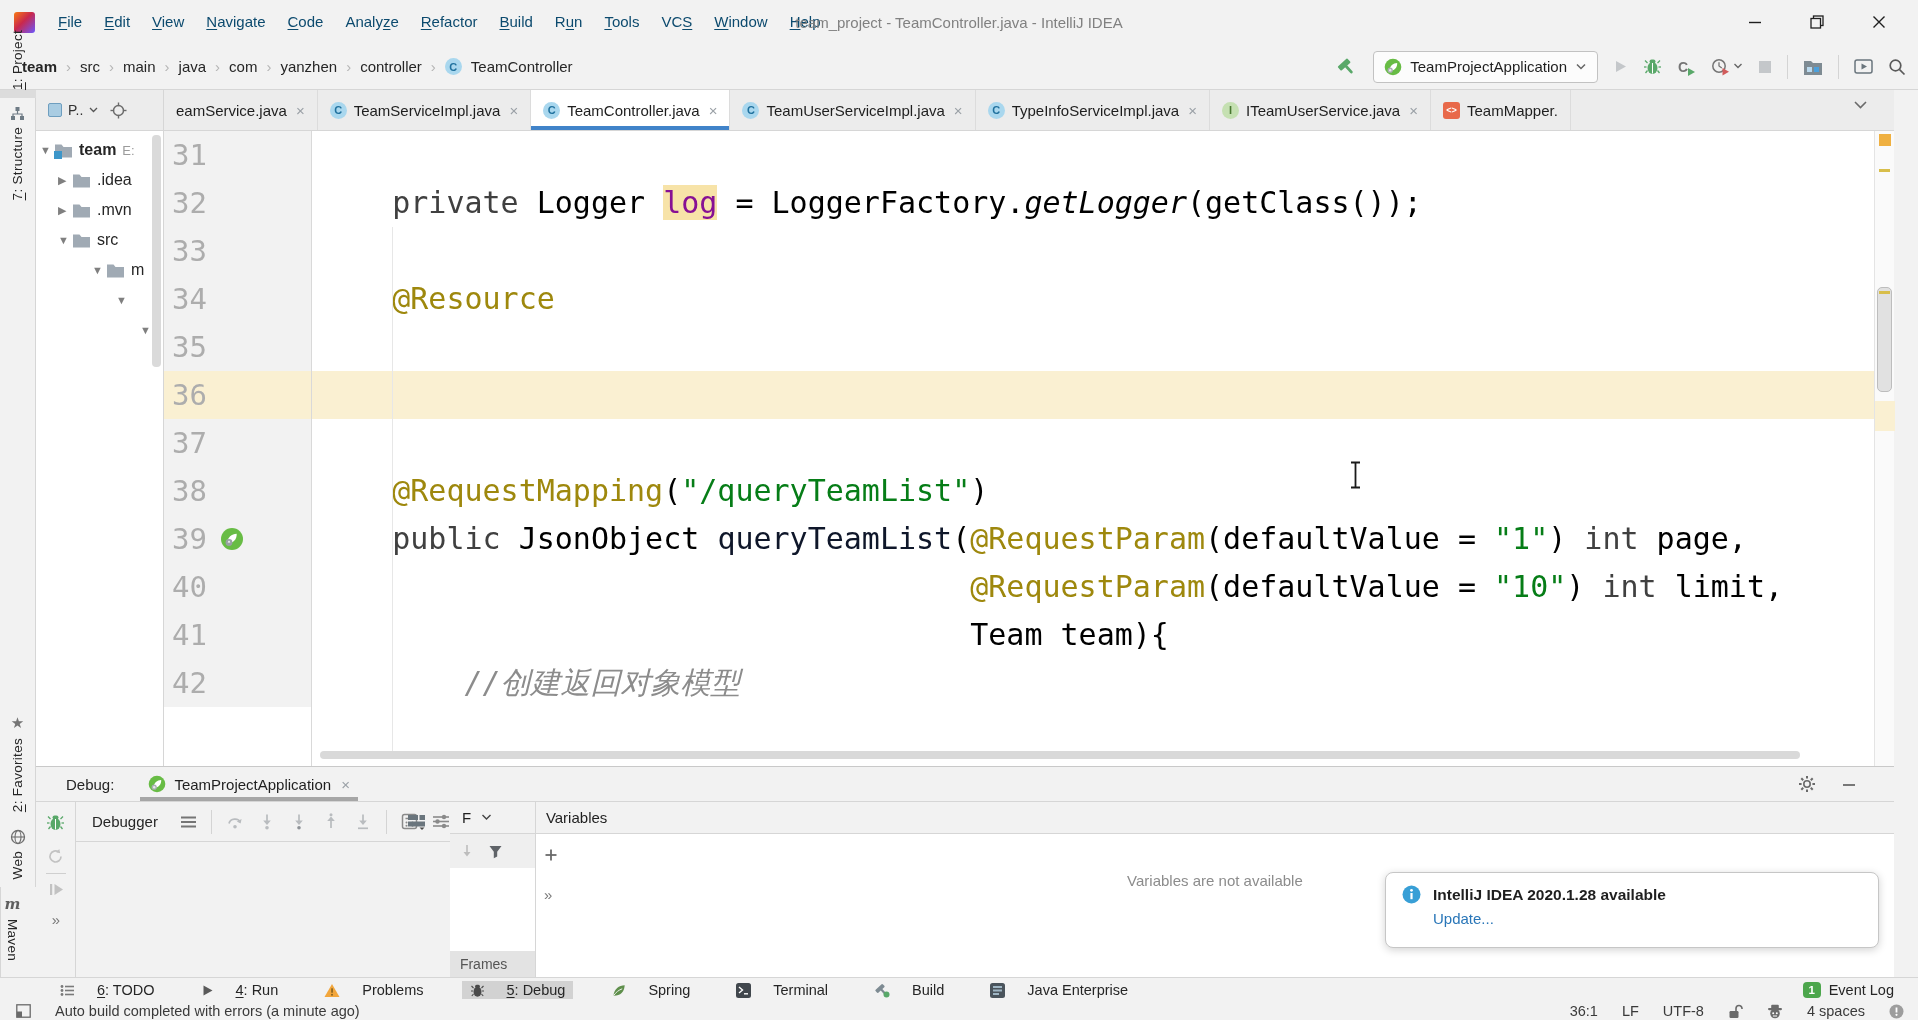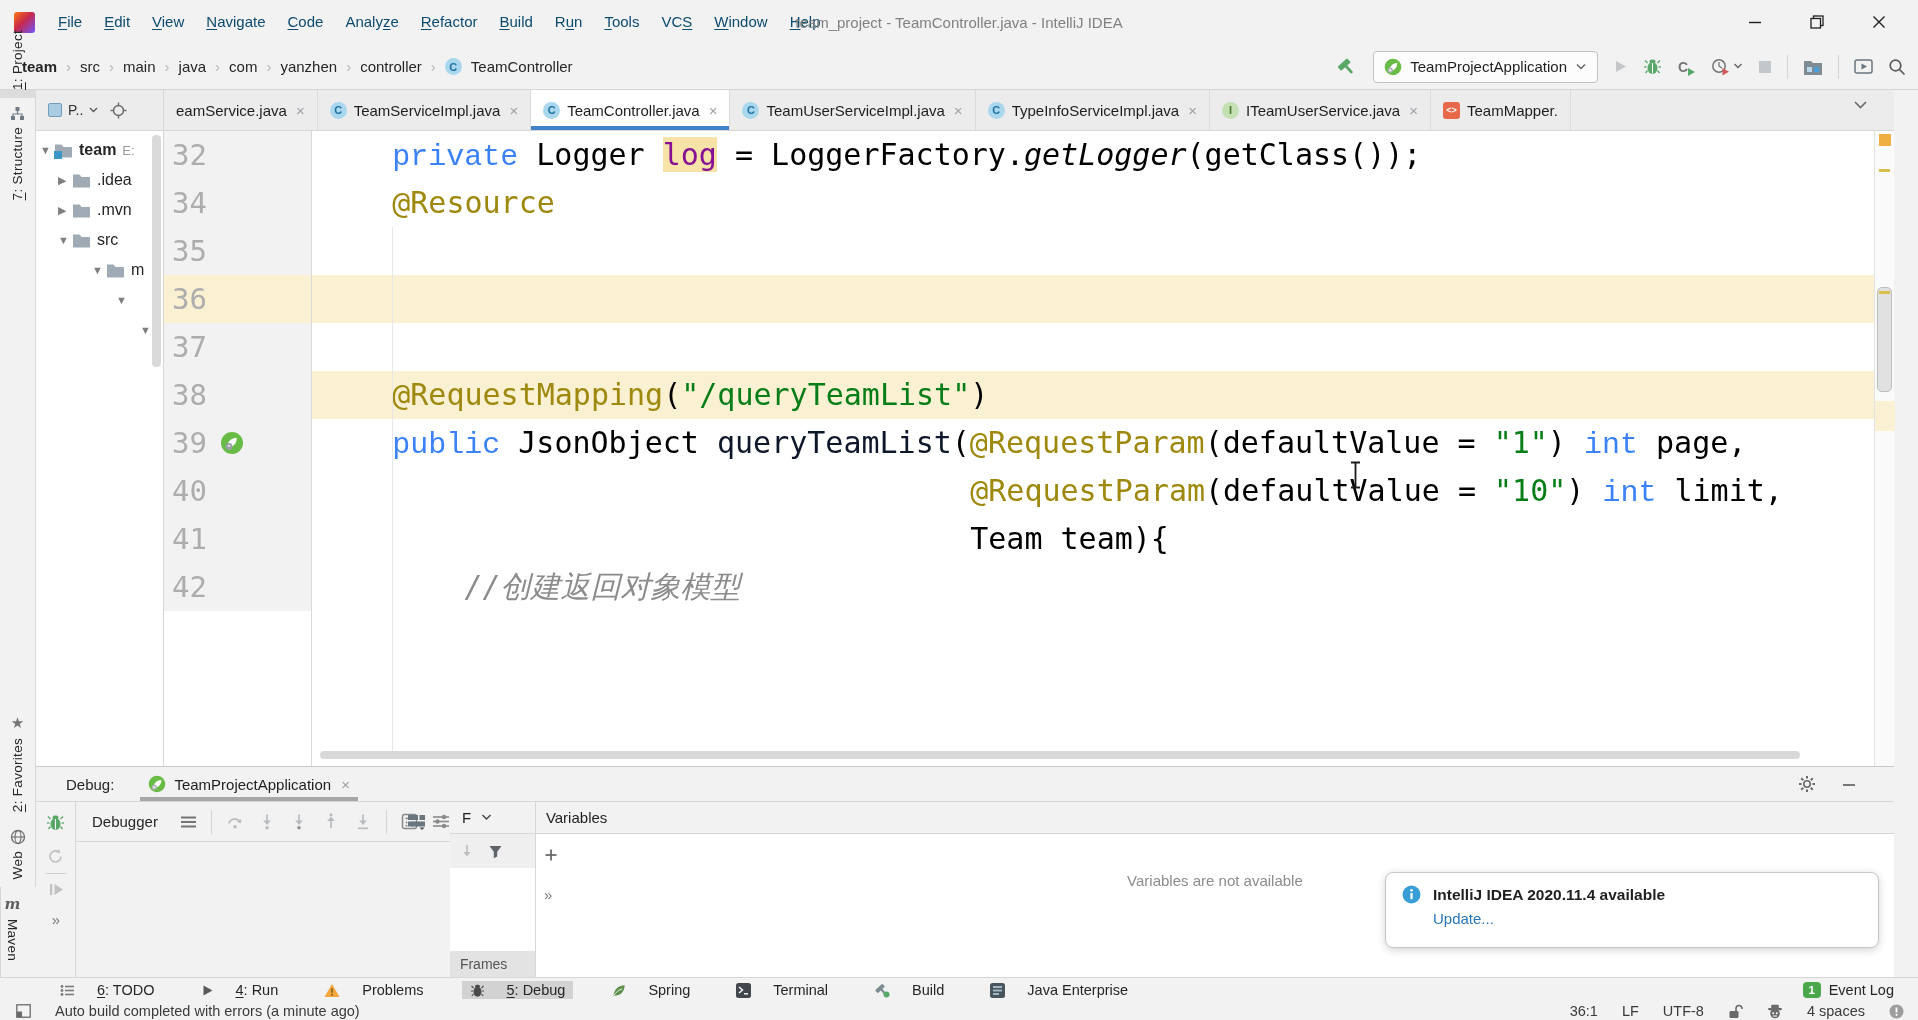--- a/index.html
+++ b/index.html
@@ -76,21 +76,21 @@
   .code-line { display:flex; height:48px; position:relative; }
   .code-line .ln { width:147px; flex:none; background:#F2F2F2; color:#ADADAD; font-family:"DejaVu Sans Mono","Liberation Mono",monospace;
                    font-size:29px; line-height:48px; padding-left:8px; position:relative; }
   .code-line.caret .ln { background:#FAF0D2; }
   .code-line.caret { background:#FAF0D2; }
   .gutter-icon { position:absolute; left:56px; top:12px; }
   .code-line pre { font-family:"DejaVu Sans Mono","Liberation Mono",monospace; font-size:30px; line-height:48px;
                    padding-left:9px; white-space:pre; color:#000; }
   .gutter-border { position:absolute; left:147px; top:0; bottom:0; width:1px; background:#D9D9D9; }
   .indent-guide { position:absolute; left:228px; top:96px; height:528px; width:1px; background:#E7E7E7; }
-  .kw { color:#3b82f6;font-family:Liberation Mono, monospace; } .str { color:#067D17; } .ann { color:#9E880D; }
+  .kw { color:#404040; } .str { color:#067D17; } .ann { color:#9E880D; }
   .cmt { color:#8C8C8C; font-style:italic; } .fld { color:#871094; }
   .mth { color:#0f172a; } .sta { font-style:italic; }
   .hl { background:#F7E3A8; }
   .hscroll { position:absolute; left:156px; bottom:7px; width:1480px; height:8px; background:#D9D9D9; border-radius:4px; }
   .cursor-ibeam { position:absolute; left:1184px; top:330px; }
 
   .error-stripe { width:20px; background:#FAFAFA; border-left:1px solid #E4E4E4; position:relative; }
   .es-sq { position:absolute; left:4px; top:3px; width:12px; height:12px; background:#EFB041; }
   .es-dash1 { position:absolute; left:4px; top:38px; width:11px; height:3px; background:#D8BE4A; }
   .es-dash2 { position:absolute; left:4px; top:160px; width:11px; height:3px; background:#D8BE4A; }
@@ -450,23 +450,31 @@
             <span class="tree-label"></span>
           </div>
           <div class="tree-row" style="padding-left: 104px;">
             <span class="tree-arrow">▼</span>
             <span class="tree-label"></span>
           </div>
           <div class="tree-scroll"></div>
       </div>
       <div class="editor" id="editor">
           <div class="caret-row-bg" style="top: 240px;"></div>
+        <div class="code-line">
+            <div class="ln">31</div>
+            <pre></pre>
+          </div>
           <div class="code-line">
             <div class="ln">32</div>
             <pre><span>    </span><span class="kw">private </span><span>Logger </span><span class="fld hl">log</span><span> = LoggerFactory.</span><span class="sta">getLogger</span><span>(getClass());</span></pre>
+          </div>
+          <div class="code-line">
+            <div class="ln">33</div>
+            <pre></pre>
           </div>
           <div class="code-line">
             <div class="ln">34</div>
             <pre><span>    </span><span class="ann">@Resource</span></pre>
           </div>
           <div class="code-line">
             <div class="ln">35</div>
           </div>
           <div class="code-line caret">
             <div class="ln">36</div>
@@ -733,21 +741,21 @@
 
   <div class="notification abs">
     <div class="notif-row">
       <span id="ic-info">
           <svg width="19" height="19">
             <circle cx="9.5" cy="9.5" r="9" fill="#389FD6"></circle>
             <rect x="8.4" y="8" width="2.2" height="6.2" fill="#fff"></rect>
             <circle cx="9.5" cy="5.3" r="1.4" fill="#fff"></circle>
           </svg>
         </span>
-      <span class="notif-title">IntelliJ IDEA 2020.11.4 available</span>
+      <span class="notif-title">IntelliJ IDEA 2020.1.28 available</span>
     </div>
     <div class="notif-link">Update...</div>
   </div>
 
   <div class="bottom-bar abs" id="bottom-bar">
       <div class="bb-item">
         <span>
           <svg width="15" height="13">
             <g fill="#7A7A7A">
               <circle cx="2" cy="2.5" r="1.4"></circle>

